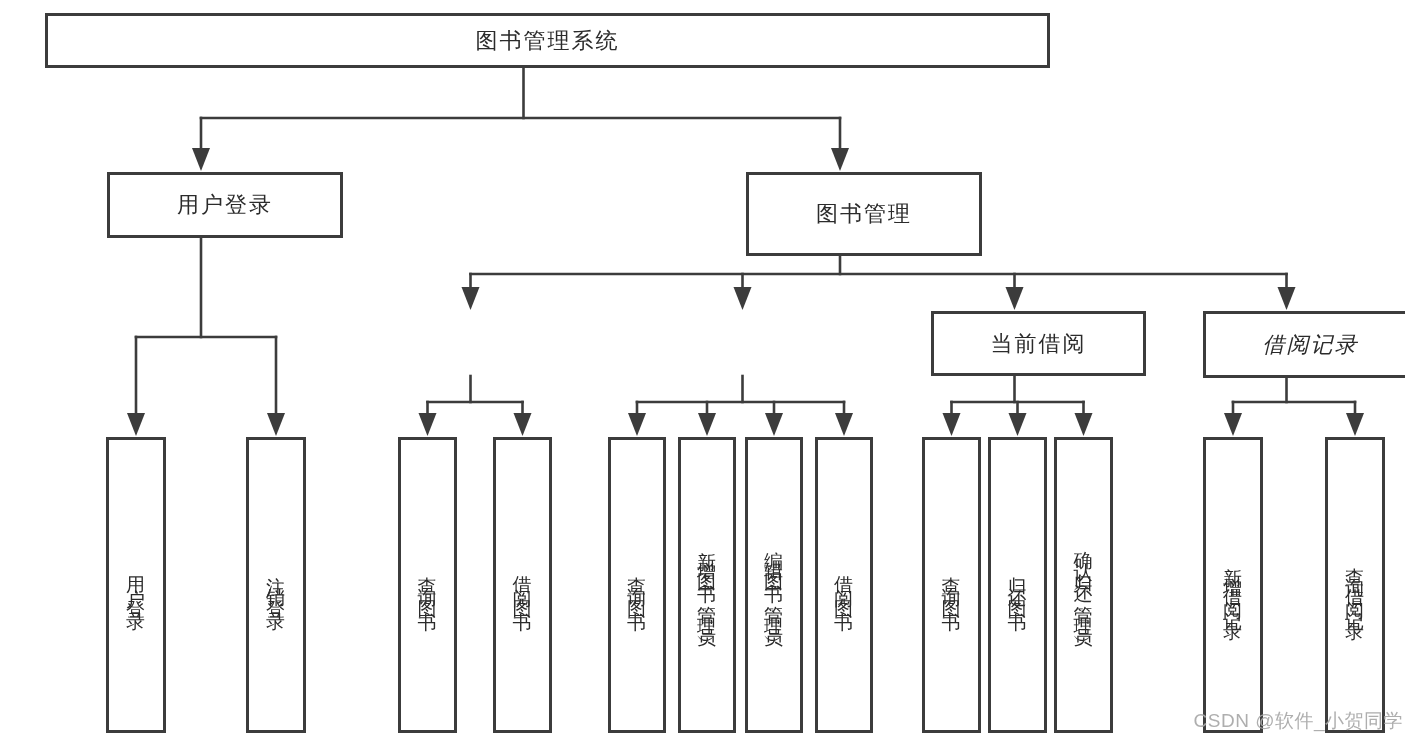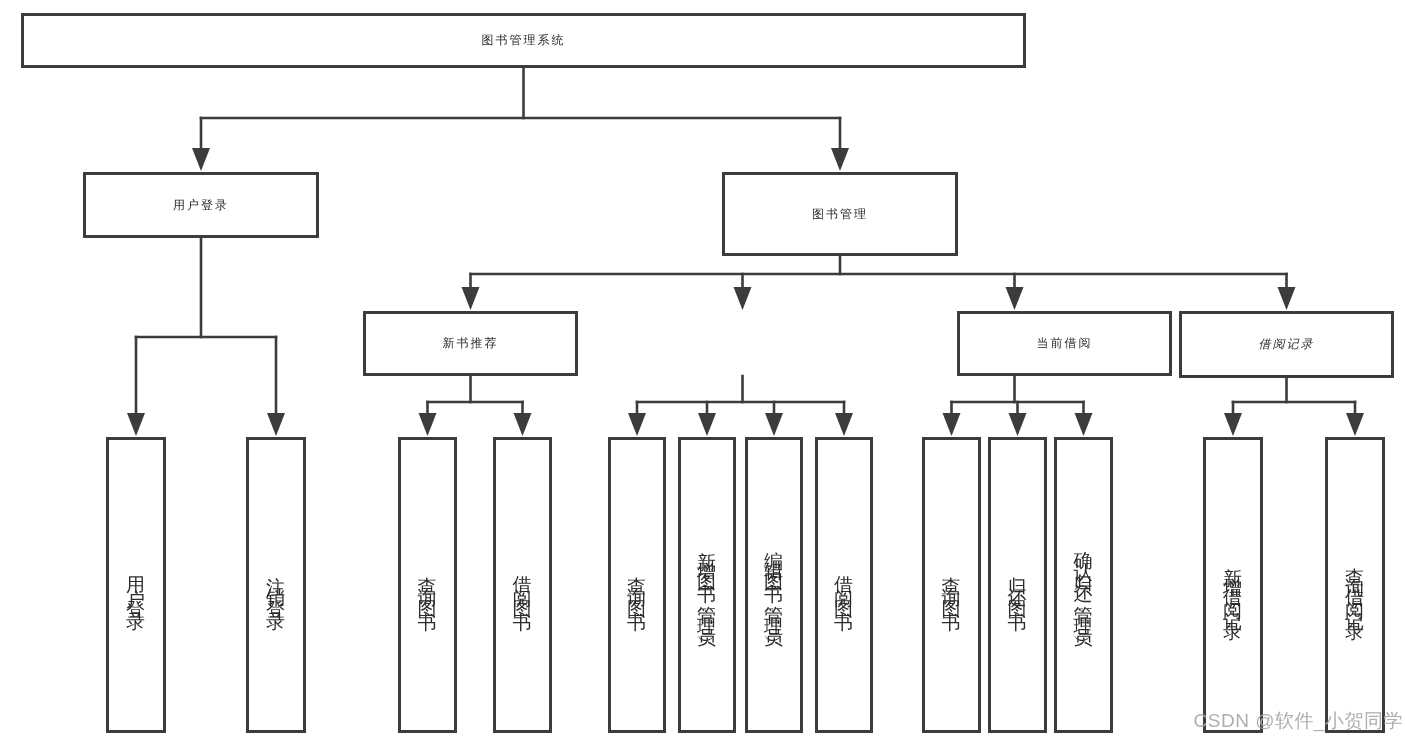--- a/index.html
+++ b/index.html
@@ -23,23 +23,24 @@
     position:absolute;
     box-sizing:border-box;
     background:var(--bg);
     border:3px solid var(--line);
     display:flex;
     align-items:center;
     justify-content:center;
     z-index:2;
   }
   .hbox{
-    font-size:12px;
+    font-size:22px;
     letter-spacing:2px;
     white-space:nowrap;
+    margin-left:24px;
   }
   .vbox .vtext{
     writing-mode:vertical-rl;
     text-orientation:mixed;
     font-size:19px;
     line-height:1;
     letter-spacing:11px;
     white-space:nowrap;
   }
   .vbox .sp4{letter-spacing:12px;}
@@ -119,24 +120,21 @@
     <span>图书管理系统</span>
   </div>
 
   <div class="node hbox" style="left:83px;top:172px;width:236px;height:66px;">
     <span>用户登录</span>
   </div>
   <div class="node hbox" style="left:722px;top:172px;width:236px;height:84px;">
     <span>图书管理</span>
   </div>
 
-  <div class="node hbox" style="left:363px;top:311px;width:215px;height:65px;">
-    <span>新书推荐</span>
-  </div>
-  <div class="node hbox" style="left:957px;top:311px;width:215px;height:65px;">
+  <div class="node hbox" style="left:907px;top:311px;width:215px;height:65px;">
     <span>当前借阅</span>
   </div>
   <div class="node hbox" style="left:1179px;top:311px;width:215px;height:67px;font-style:italic;">
     <span>借阅记录</span>
   </div>
 
   <div class="node vbox" style="left:106px;top:437px;width:60px;height:296px;">
     <span class="vtext sp4">用户登录</span>
   </div>
   <div class="node vbox" style="left:246px;top:437px;width:60px;height:296px;">

